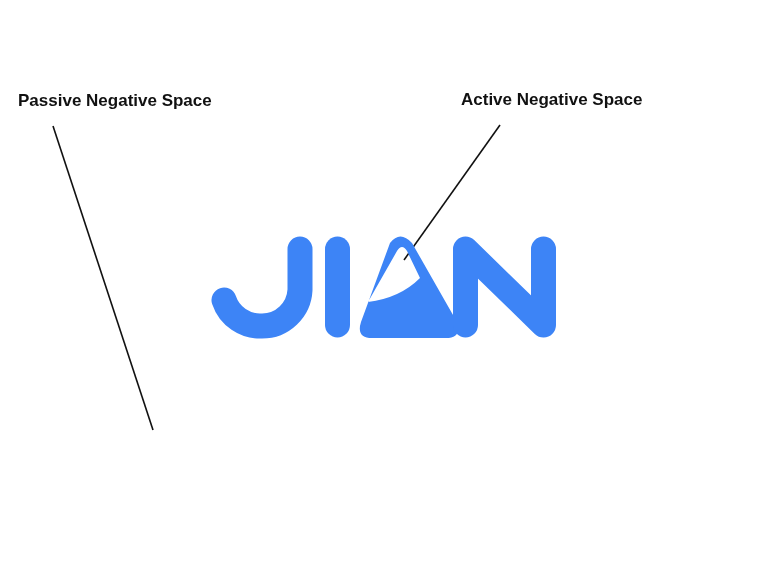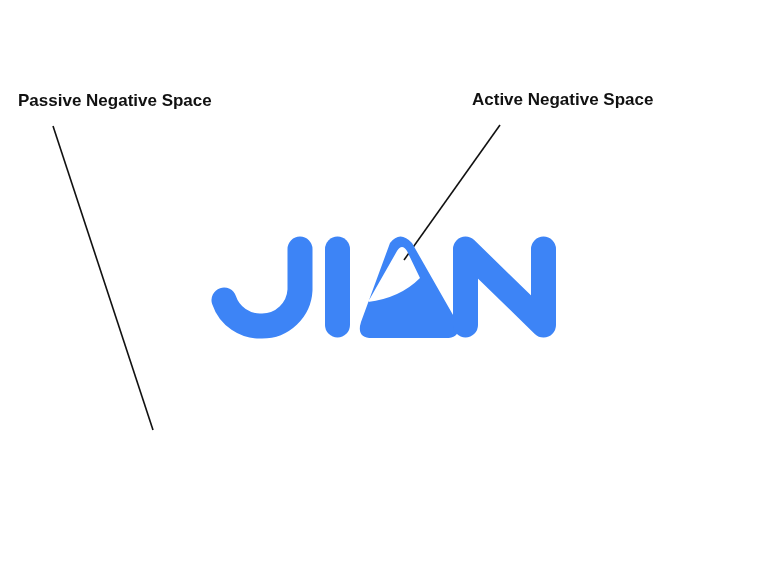--- a/index.html
+++ b/index.html
@@ -1,19 +1,19 @@
 <!DOCTYPE html>
 <html><head>
 <meta charset="utf-8">
 <style>
   html, body { margin: 0; padding: 0; background: #ffffff; }
   body { width: 768px; height: 576px; position: relative; overflow: hidden; font-family: "Liberation Sans", sans-serif; }
   .label { position: absolute; font-weight: bold; font-size: 17px; color: #111111; white-space: nowrap; }
   #label-passive { left: 18px; top: 91px; }
-  #label-active { left: 472px; top: 90px; }
+  #label-active { left: 461px; top: 90px; }
   svg.canvas { position: absolute; left: 0; top: 0; }
 </style>
 </head>
 <body>
 
 <div class="label" id="label-passive">Passive Negative Space</div>
 <div class="label" id="label-active">Active Negative Space</div>
 
 <svg class="canvas" width="768" height="576" viewBox="0 0 768 576">
 

